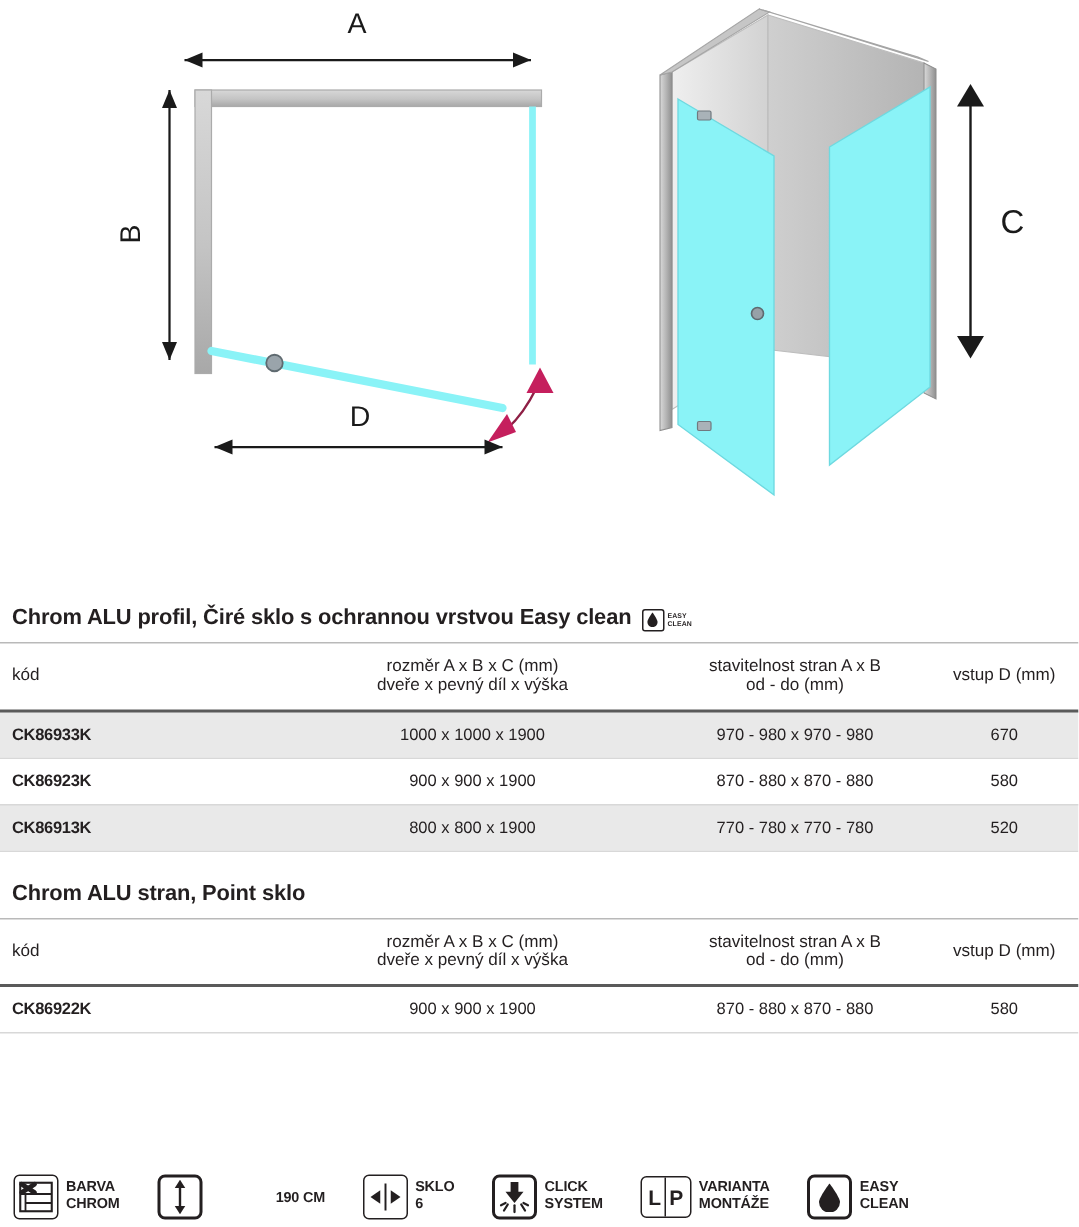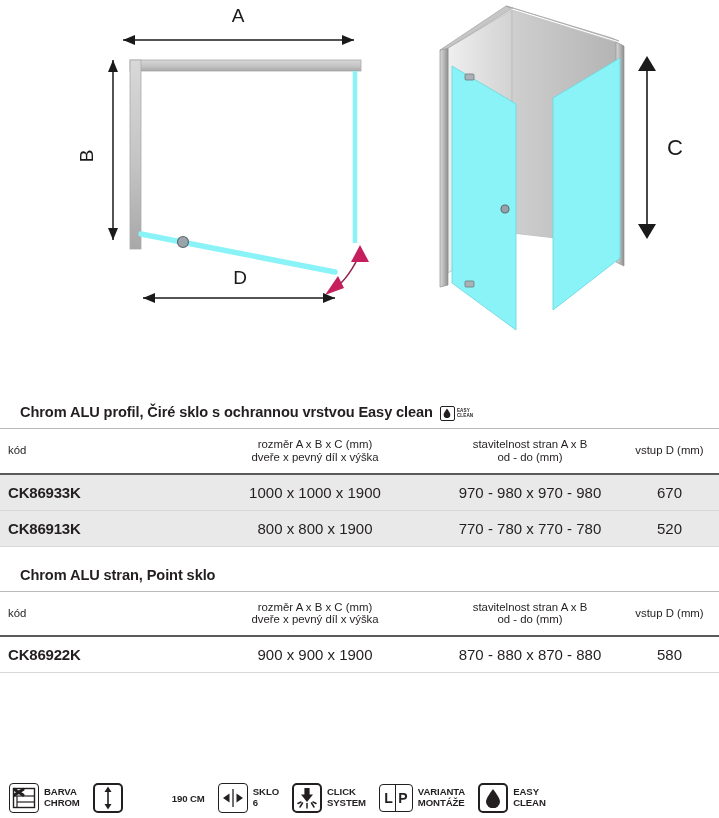--- a/index.html
+++ b/index.html
@@ -18,21 +18,21 @@
   .plan-svg { left: 70px; }
   .iso-svg  { left: 420px; }
 
   
   .tables { position: absolute; top: 398px; left: 0; width: 719px; }
 
   .section { width: 719px; }
   .section-title {
     display: flex; align-items: center; gap: 7px;
     font-size: 14.6px; font-weight: bold; letter-spacing: -0.1px;
-    padding: 6px 8px 8px 20px;
+    padding: 6px 8px 8px 8px;
     white-space: nowrap;
   }
   .ec-badge {
     display: inline-flex; align-items: center; gap: 2px;
     transform: translateY(1px);
   }
   .ec-badge .ec-box {
     width: 15px; height: 15px;
     border: 1px solid #231f20; border-radius: 2px;
     display: flex; align-items: center; justify-content: center;
@@ -58,41 +58,41 @@
     padding: 9px 6px 9px 6px;
     vertical-align: middle;
     border-top: 1px solid #b9b9b9;
     border-bottom: 2px solid #5a5a5a;
     text-align: center;
   }
   table.spec thead th.code-h {
     text-align: left; padding-left: 8px;
   }
   table.spec tbody td {
-    font-size: 15px;
+    font-size: 11px;
     padding: 9px 6px;
     text-align: center;
     vertical-align: middle;
     border-bottom: 1px solid #d8d8d8;
     white-space: nowrap;
   }
   table.spec tbody td.code {
     text-align: left; font-weight: bold; padding-left: 8px;
     letter-spacing: -0.2px;
   }
   table.spec tbody tr.alt td { background: #e9e9e9; }
   table.spec tbody tr:last-child td { border-bottom: 1px solid #d8d8d8; }
 
   .spacer-rule { height: 14px; }
 
   
   .legend {
     position: absolute; left: 0; top: 778px;
     width: 719px; height: 40px;
-    display: flex; align-items: center; gap: 0px;
+    display: flex; align-items: center; gap: 12px;
     padding-left: 9px;
   }
   .legend-item { display: flex; align-items: center; gap: 5px; margin-right: 13px; }
   .legend-ico {
     width: 30px; height: 30px; flex: 0 0 30px;
     border: 2px solid #231f20; border-radius: 5px;
     display: flex; align-items: center; justify-content: center;
     background: #fff;
   }
   .legend-ico.flat { border-radius: 4px; border-width: 1.6px; }
@@ -250,20 +250,26 @@
             <th>vstup D (mm)</th>
           </tr>
         </thead>
         <tbody>
           <tr class="alt">
             <td class="code">CK86933K</td>
             <td>1000 x 1000 x 1900</td>
             <td>970 - 980 x 970 - 980</td>
             <td>670</td>
           </tr>
+          <tr>
+            <td class="code">CK86923K</td>
+            <td>900 x 900 x 1900</td>
+            <td>870 - 880 x 870 - 880</td>
+            <td>580</td>
+          </tr>
           <tr class="alt">
             <td class="code">CK86913K</td>
             <td>800 x 800 x 1900</td>
             <td>770 - 780 x 770 - 780</td>
             <td>520</td>
           </tr>
         </tbody>
       </table>
     </div>
 

